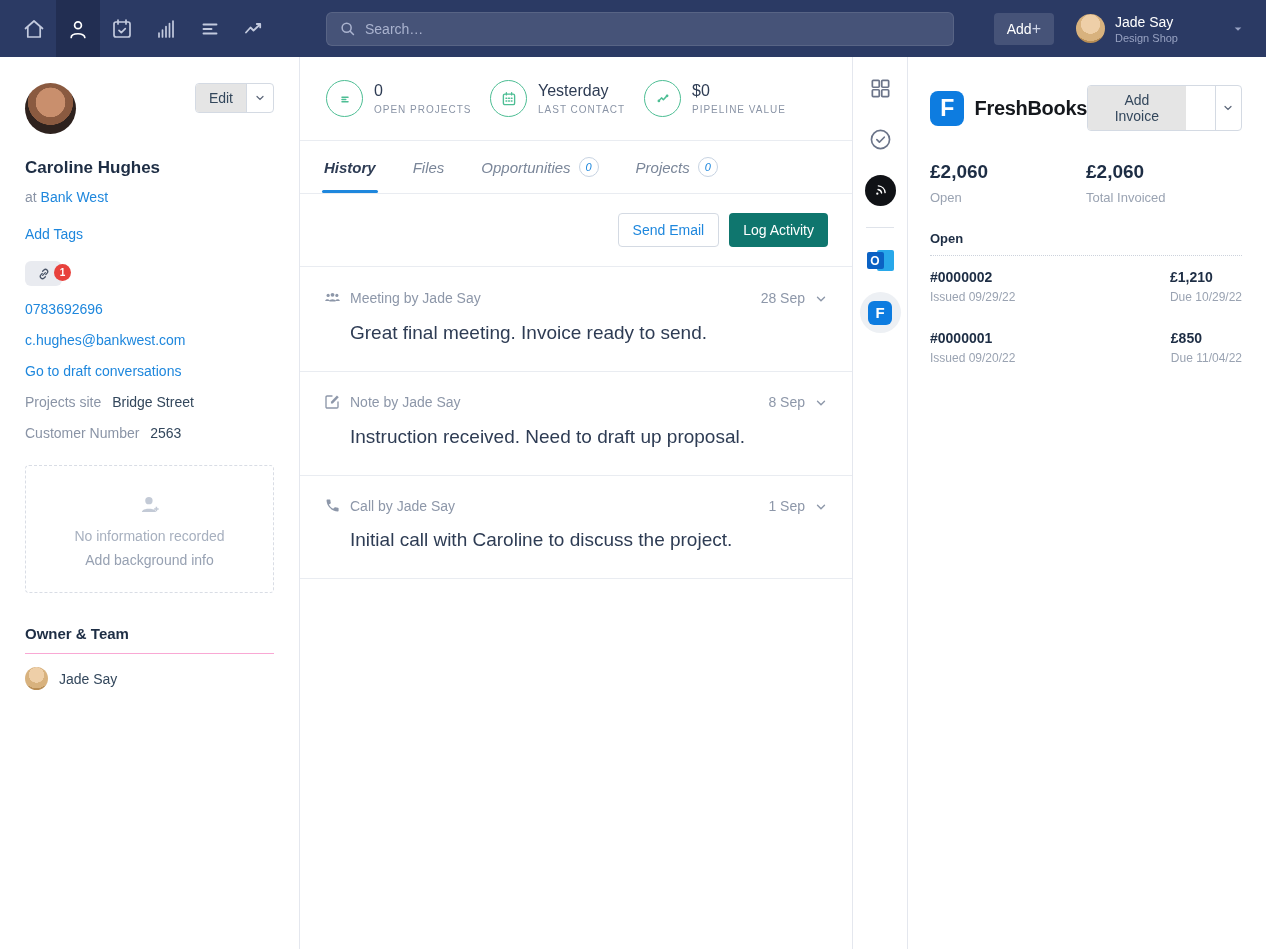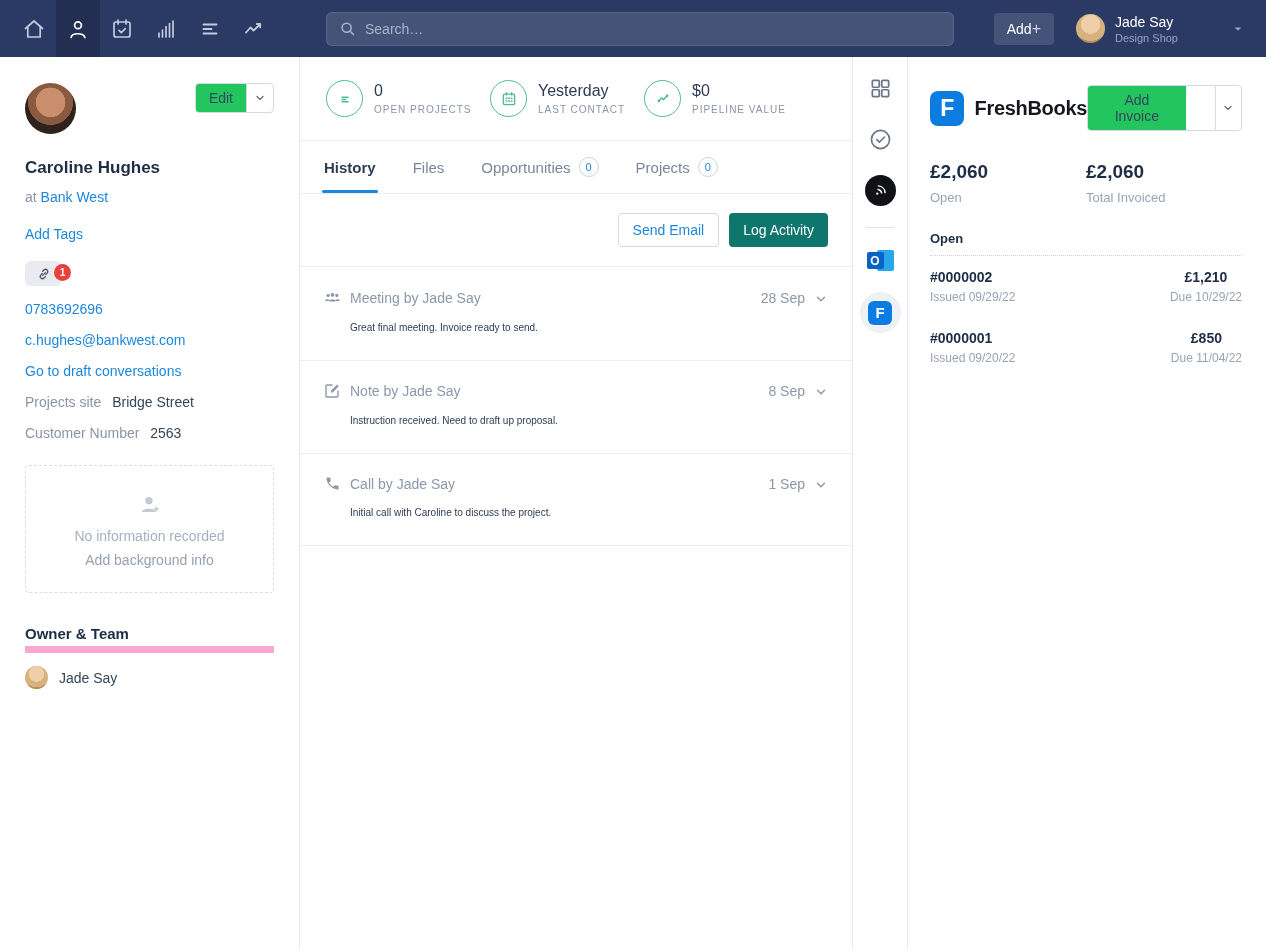--- a/index.html
+++ b/index.html
@@ -50,21 +50,21 @@
   .panel { position:absolute; top:57px; left:908px; width:358px; bottom:0;
     background:#fff; padding:28px 24px 0 22px; }
 
   
   .profile-row { display:flex; justify-content:space-between; align-items:flex-start; }
   .big-avatar { width:51px; height:51px;
     background:radial-gradient(circle at 50% 38%, #c98f6d 0 36%, #8a5a40 37% 55%, #2e221e 56%); }
   .split-btn { display:inline-flex; border:1px solid #d4dae3; border-radius:4px;
     background:#fff; overflow:hidden; }
   .split-btn .main { padding:6px 13px; font-size:14px; color:#33475c; border:none;
-    background:#22c55e; font-family:inherit; cursor:pointer; }
+    background:#e5e5e5; font-family:inherit; cursor:pointer; }
   .split-btn .caret { width:27px; display:flex; align-items:center; justify-content:center;
     border-left:1px solid #d4dae3; color:#5a6578; cursor:pointer; }
   .contact-name { font-size:17px; font-weight:bold; color:#1d2d44; margin-top:24px; }
   .at-line { margin-top:11px; font-size:14px; }
   .muted { color:#8a94a6; }
   a.link { color:#1e87dd; text-decoration:none; cursor:pointer; }
   .add-tags { display:block; margin-top:21px; }
   .chip-row { margin-top:19px; }
   .chip { position:relative; display:inline-flex; align-items:center; justify-content:center;
     width:37px; height:25px; background:#e9ebf0; border-radius:6px; color:#4a5568; cursor:pointer; }
@@ -74,59 +74,59 @@
   .contact-link { display:block; margin-top:15px; font-size:14px; }
   .field-row { margin-top:15px; font-size:14px; }
   .field-row .label { color:#8a94a6; margin-right:7px; }
   .field-row .value { color:#33475c; }
   .bg-box { margin-top:24px; border:1px dashed #d9dde5; border-radius:4px;
     padding:26px 12px 24px; text-align:center; color:#a7b0bf; }
   .bg-box .icon { color:#c3cad6; display:flex; justify-content:center; margin-bottom:10px; }
   .bg-box .line1 { font-size:14px; }
   .bg-box .line2 { font-size:14px; margin-top:8px; color:#97a1b2; cursor:pointer; }
   .owner-heading { margin-top:32px; font-size:15px; font-weight:bold; color:#1d2d44;
-    padding-bottom:4px; border-bottom:7px solid #f9a8d4; }
+    padding-bottom:11px; border-bottom:1px solid #f9a8d4; }
   .owner-row { margin-top:13px; display:flex; align-items:center; gap:11px; }
   .small-avatar { width:23px; height:23px; }
   .owner-name { font-size:14px; color:#33475c; }
 
   
   .stats-bar { height:84px; border-bottom:1px solid #e9ecf1; display:flex;
     align-items:center; padding:0 26px; gap:14px; }
   .stat { display:flex; align-items:center; gap:11px; }
   .stat-circle { width:37px; height:37px; border:1.5px solid #4dbe94; border-radius:50%;
     color:#4dbe94; display:flex; align-items:center; justify-content:center; flex:none; }
   .stat-value { font-size:16px; color:#2e3c54; }
   .stat-label { font-size:10px; letter-spacing:1px; color:#8a94a6; margin-top:4px; white-space:nowrap; }
   .stat-projects { width:150px; }
   .stat-contact { width:140px; }
 
   .tabs { height:53px; border-bottom:1px solid #e9ecf1; display:flex;
     align-items:stretch; padding:0 24px; gap:37px; }
   .tab { display:flex; align-items:center; gap:8px; font-size:15px; color:#7a8699;
-    position:relative; cursor:pointer; }
+    position:relative; cursor:pointer;font-style:italic; }
   .tab.active { color:#2e3c54; font-weight:bold; }
   .tab.active::after { content:""; position:absolute; left:-2px; right:-2px; bottom:0;
     height:3px; background:#1e87dd; border-radius:2px; }
   .tab .count { width:20px; height:20px; border:1px solid #c7d3e2; border-radius:50%;
     color:#1e87dd; font-size:11px; display:flex; align-items:center; justify-content:center; }
 
   .actions-row { height:73px; border-bottom:1px solid #e9ecf1; display:flex;
     align-items:center; justify-content:flex-end; gap:10px; padding:0 24px; }
   .btn-outline { background:#fff; border:1px solid #d4dae3; border-radius:4px;
     color:#1e87dd; font-size:14px; font-family:inherit; padding:8px 14px; cursor:pointer; }
   .btn-primary { background:#0f766e; border:none; border-radius:4px;
     color:#fff; font-size:14px; font-family:inherit; padding:9px 14px; cursor:pointer; }
 
   .entry { border-bottom:1px solid #e9ecf1; padding:21px 24px 27px 22px; }
   .entry-head { display:flex; align-items:center; color:#8d97a9; font-size:14px; }
   .entry-icon { width:20px; display:flex; justify-content:center; margin-right:8px; color:#8d97a9; }
   .entry-date { margin-left:auto; display:flex; align-items:flex-end; gap:9px; }
   .entry-date .chev { color:#8d97a9; cursor:pointer; display:flex; }
-  .entry-body { margin:15px 0 0 28px; color:#2e3c54; font-size:10px; }
+  .entry-body { margin:15px 0 0 28px; color:#2e3c54; font-size:19px; }
 
   
   .rail-icon { color:#6b7489; cursor:pointer; }
   .rail-grid { margin-bottom:27px; }
   .rail-check { margin-bottom:23px; }
   .rail-black { width:31px; height:31px; border-radius:50%; background:#101216;
     display:flex; align-items:center; justify-content:center; margin-bottom:21px; cursor:pointer; }
   .rail-divider { width:28px; height:1px; background:#dfe3ea; margin-bottom:20px; }
   .outlook { position:relative; width:27px; height:25px; margin-bottom:19px; cursor:pointer; }
   .outlook .page { position:absolute; right:0; top:2px; width:17px; height:21px;
@@ -148,21 +148,21 @@
   .fb-header .split-btn { margin-left:auto;gap:29px; }
   .fb-stats { display:flex; margin-top:30px; }
   .fb-stat { width:156px; }
   .fb-stat-value { font-size:19px; font-weight:bold; color:#1d2d44; }
   .fb-stat-label { font-size:13px; color:#9aa3b2; margin-top:7px; }
   .fb-section { margin-top:26px; font-size:13px; font-weight:bold; color:#1d2d44;
     padding-bottom:9px; border-bottom:1px dotted #ccd2dc; }
   .invoice { display:flex; justify-content:space-between; padding:13px 0; cursor:pointer; }
   .inv-number, .inv-amount { font-size:14px; font-weight:bold; color:#1d2d44; }
   .inv-issued, .inv-due { font-size:12px; color:#9aa3b2; margin-top:5px; }
-  .inv-right { text-align:center;margin-left:8px; }
+  .inv-right { text-align:left;margin-left:8px; }
 </style>
 </head>
 <body>
 
 <div class="navbar">
   <div class="nav-item">
     <svg width="24" height="24" viewBox="0 0 24 24" fill="none" stroke="currentColor" stroke-width="1.7" stroke-linecap="round" stroke-linejoin="round">
         <path d="M3.5 11.5 12 4l8.5 7.5"></path>
         <path d="M5.8 10v10h12.4V10"></path>
       </svg>

